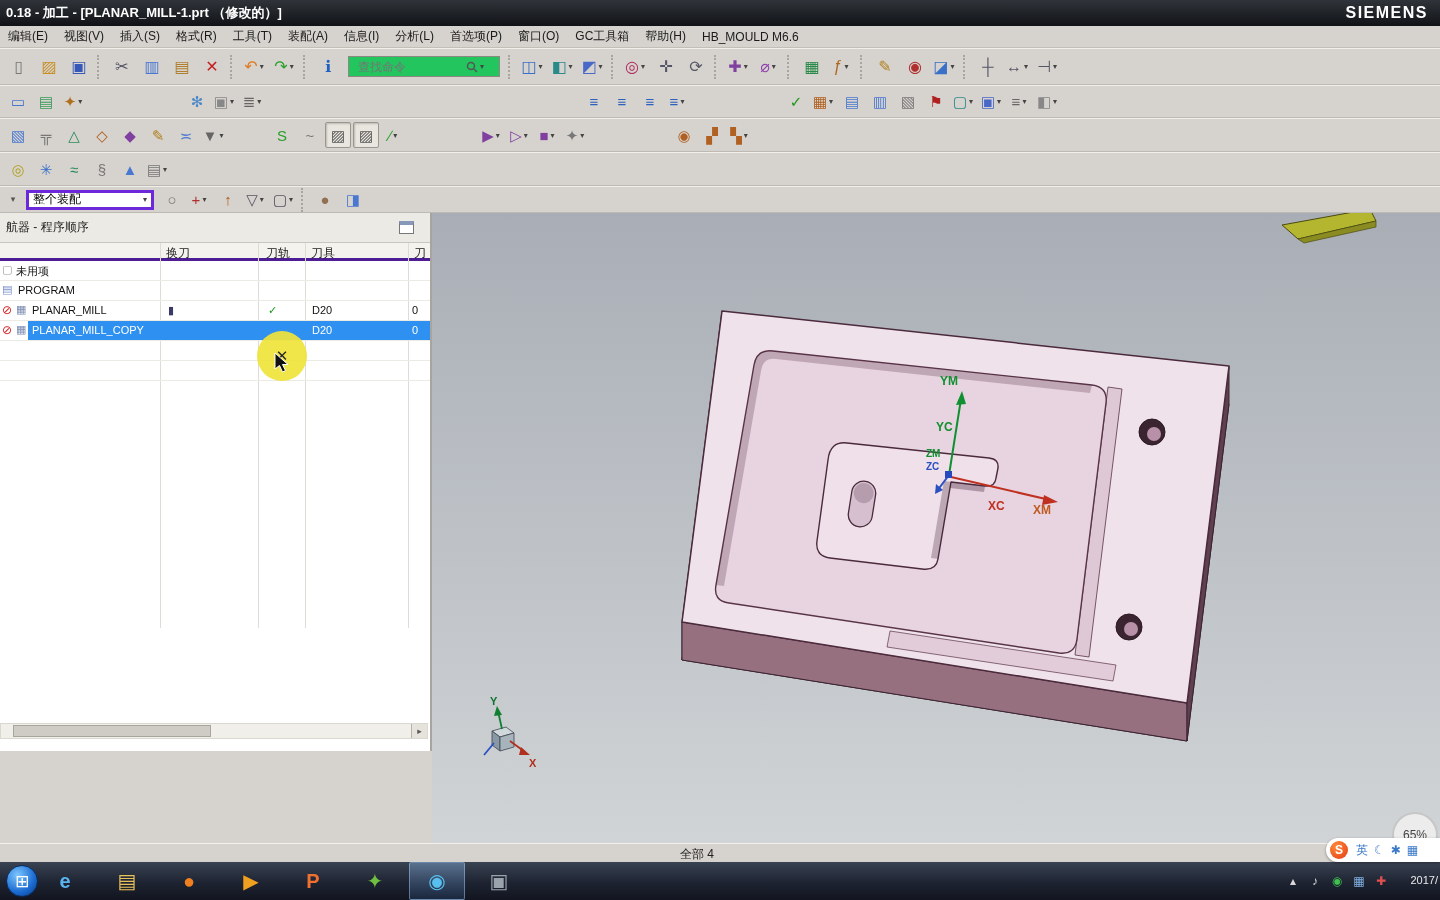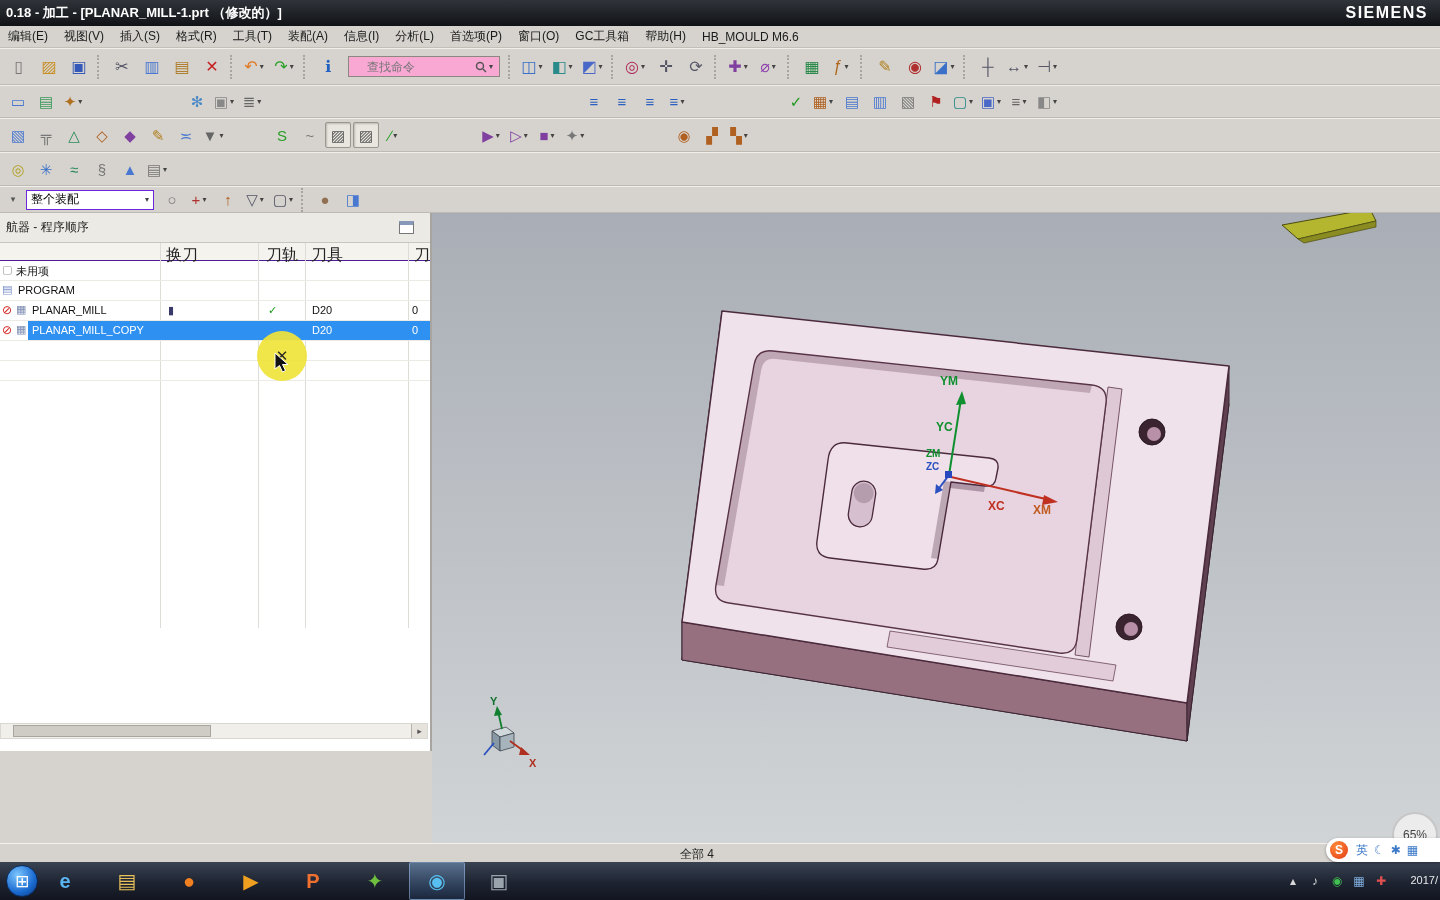--- a/index.html
+++ b/index.html
@@ -28,39 +28,39 @@
   .tbi{min-width:26px;height:26px;display:inline-flex;align-items:center;justify-content:center;
     margin:0 1px;border:1px solid transparent;border-radius:2px;position:relative}
   .tbi .gl{font-size:15px;line-height:1}
   #tb1 .tbi{min-width:28px;height:28px}
   #tb1 .tbi .gl{font-size:16px}
   .tbi.dd{padding-right:2px}
   .dda{font-size:8px;color:#444;margin-left:2px}
   .tbi.active{background:#e9e6df;border:1px solid #9a978f;box-shadow:inset 1px 1px 2px rgba(0,0,0,.2)}
   .grip{width:7px;height:24px;margin:0 3px;border-left:2px dotted #a9a59e}
   .sp{display:inline-block;height:1px}
-  .searchbox{display:flex;align-items:center;background:#f9a8d4;border:1px solid #8a887f;
-    height:21px;width:152px;margin:0 5px;padding:0 16px}
+  .searchbox{display:flex;align-items:center;background:#22c55e;border:1px solid #8a887f;
+    height:21px;width:152px;margin:0 5px;padding:0 7px}
   .searchbox input{border:0;outline:0;width:108px;font-size:12px;font-family:inherit;color:#333;background:transparent}
   .sicon{display:inline-flex;margin-left:2px}
 
   
   .ctx-combo{display:flex;align-items:center;width:128px;height:20px;background:#fff;
-    border:1px solid #6d28d9;font-size:12px;padding:0 4px;margin:0 4px}
+    border:3px solid #6d28d9;font-size:12px;padding:0 4px;margin:0 4px}
   .ctx-combo .lbl{flex:1;white-space:nowrap;overflow:hidden}
   .mini{min-width:16px}
 
   
   .navpanel{position:absolute;left:0;top:213px;width:432px;height:538px;background:#fff;
     border-right:2px solid #a8a5a0;font-size:11px;color:#111;overflow:hidden}
   .nav-header{height:30px;background:#eceae4;border-bottom:1px solid #c9c6c0;
     display:flex;align-items:center;padding:0 6px;font-size:12px;color:#222}
   .float-btn{margin-left:auto;margin-right:10px;width:15px;height:13px;border:1px solid #777;
     background:#fff;border-top:4px solid #8898b8}
-  .nav-cols{position:relative;height:18px;background:#f4f3ee;border-bottom:1px solid #4c1d95;font-size:16px;color:#222}
+  .nav-cols{position:relative;height:18px;background:#f4f3ee;border-bottom:3px solid #4c1d95;font-size:12px;color:#222}
   .nav-cols span{position:absolute;top:2px}
   .vline{position:absolute;width:1px;background:#dedcd6;top:30px;bottom:123px}
   .trow{position:relative;height:20px;border-bottom:1px solid #eceae4}
   .trow .rowhl{position:absolute;left:28px;right:0;top:0;bottom:0;background:#2e90f0}
   .trow>span{position:absolute;top:3px;z-index:1}
   .ricon{font-size:11px;line-height:1;top:4px}
   .sel-text{color:#fff}
   .hscroll{position:absolute;left:0;right:2px;top:510px;height:16px;background:#f1efe9;border:1px solid #dbd8d2}
   .hthumb{position:absolute;left:12px;top:1px;bottom:1px;width:198px;background:#cfccc5;border:1px solid #a8a59e}
   .hbtn{position:absolute;right:0;top:0;bottom:0;width:16px;background:#e6e3dc;border-left:1px solid #b5b2ab;

